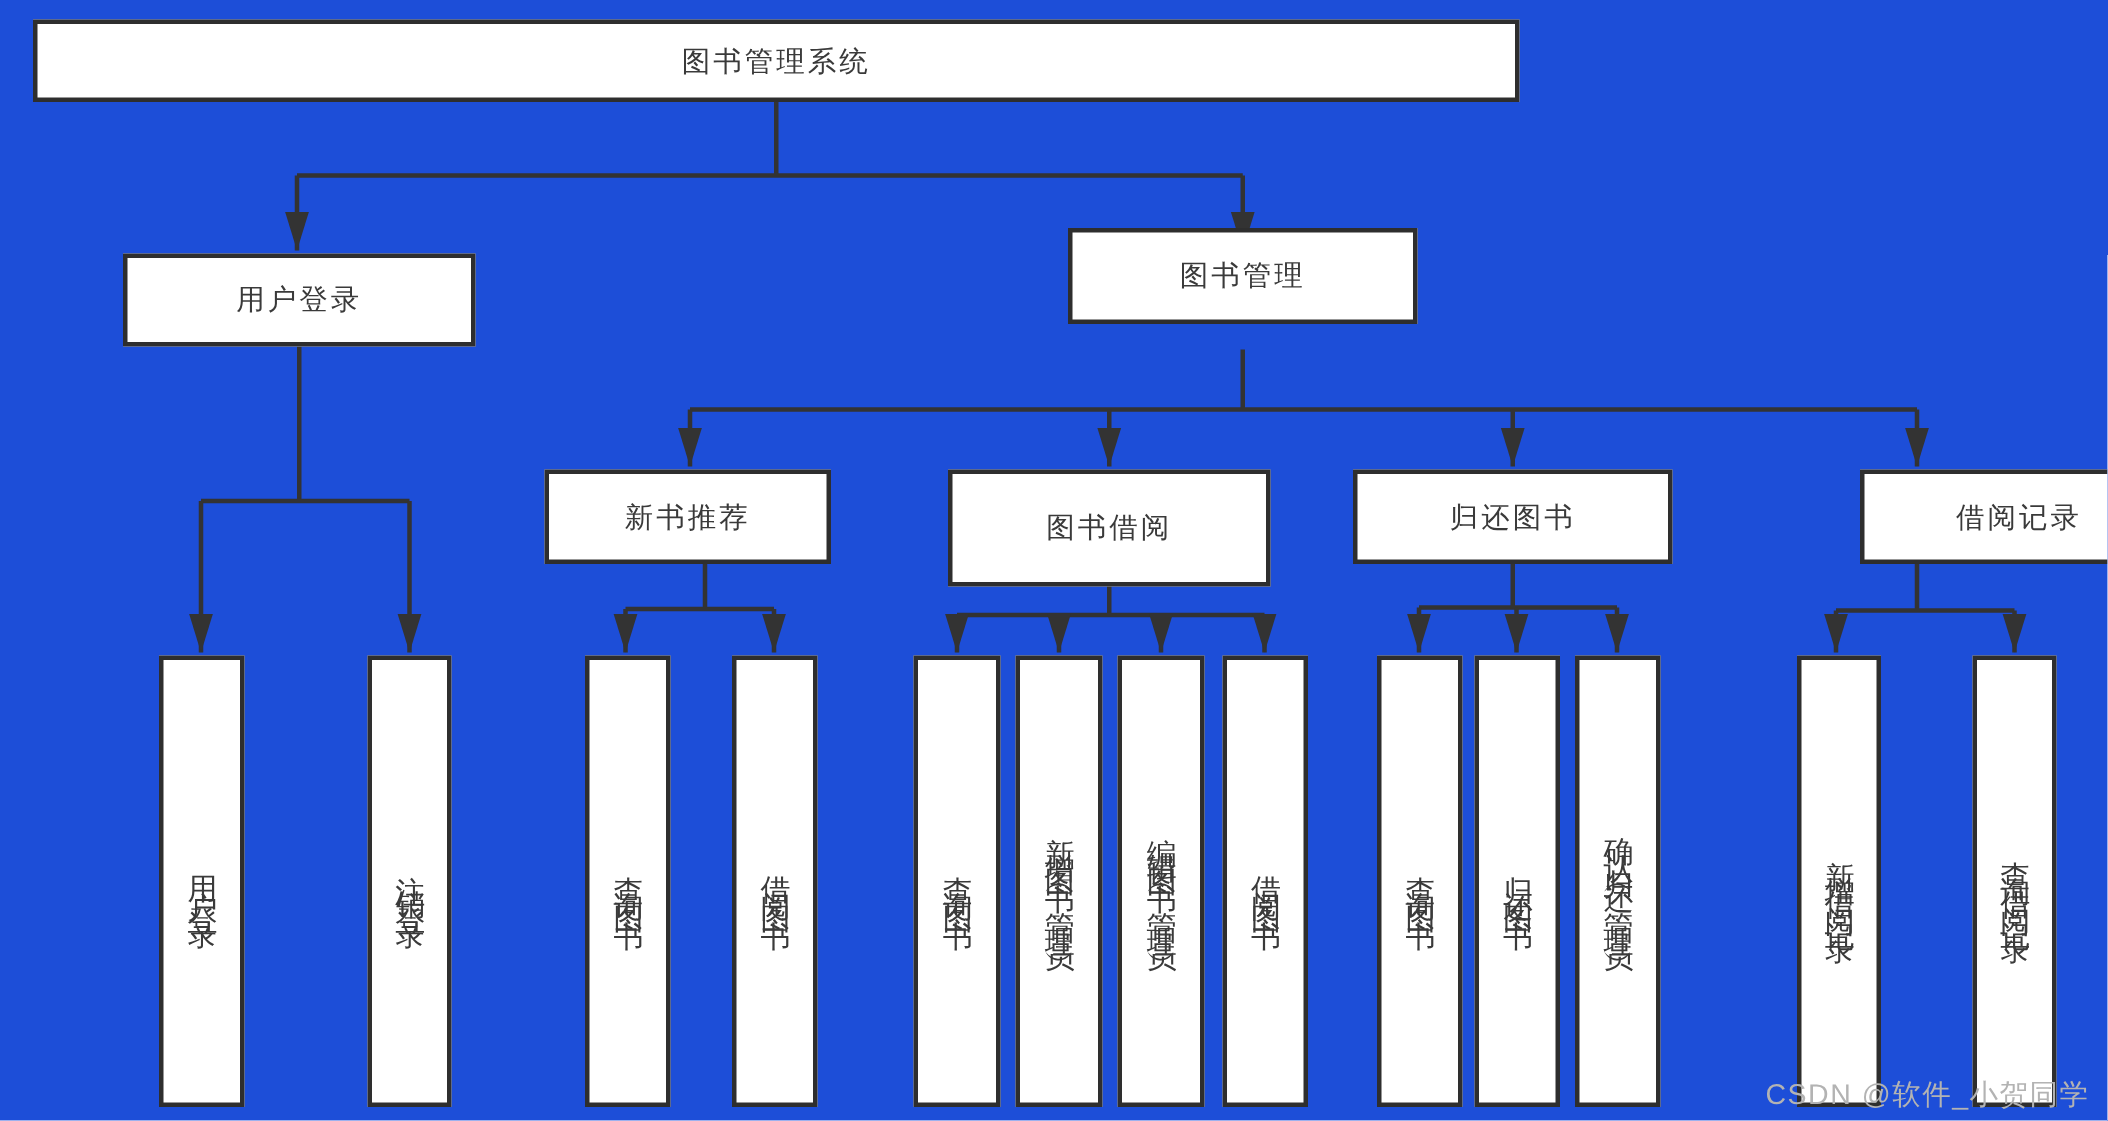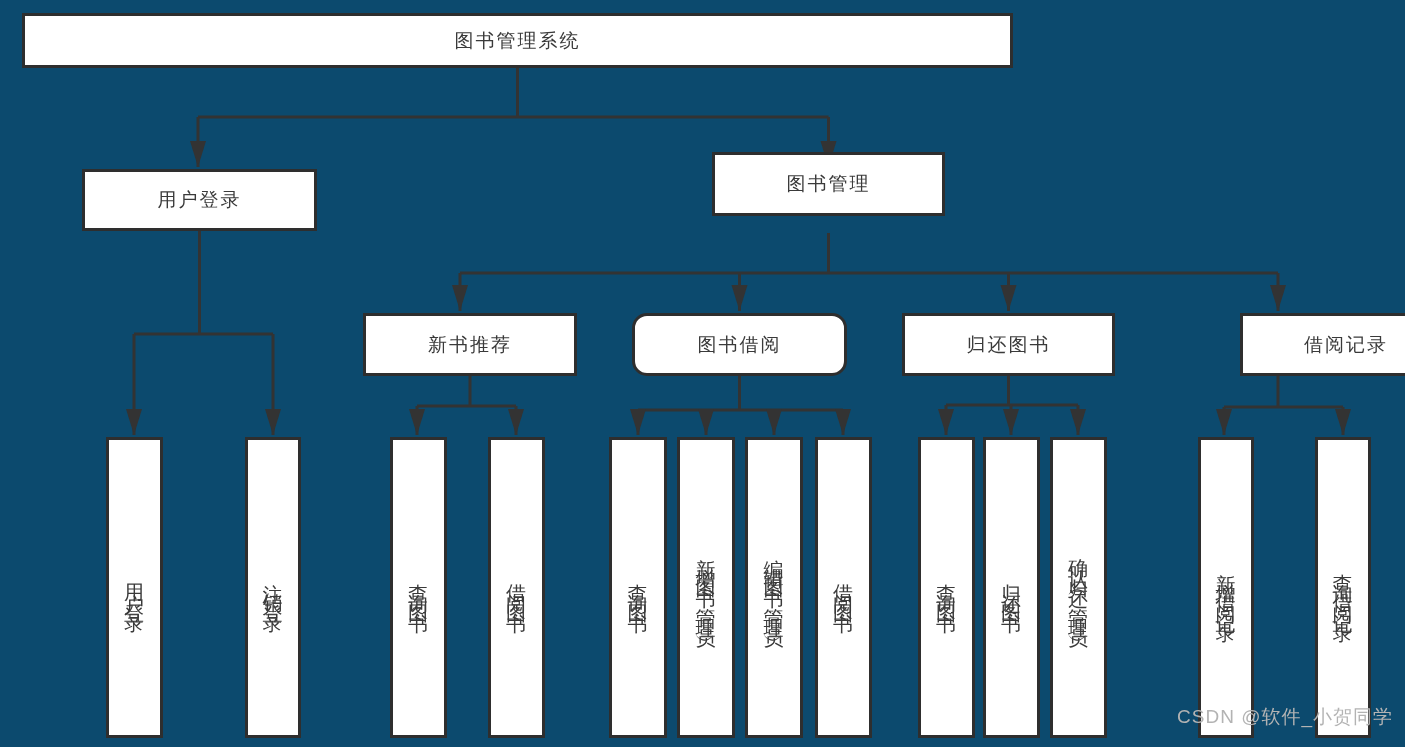--- a/index.html
+++ b/index.html
@@ -1,34 +1,34 @@
 <!DOCTYPE html>
 <html><head>
 <meta charset="utf-8">
 <style>
   html,body { margin:0; padding:0; background:#ffffff; }
   body { font-family:"Liberation Sans","DejaVu Sans",sans-serif; }
   .canvas {
-    position:relative; width:1405px; height:747px; background:#0c4a6e;
+    position:relative; width:1405px; height:747px; background:#1d4ed8;
     overflow:hidden;
   }
   .wires { position:absolute; left:0; top:0; width:1405px; height:747px; }
   .node {
     position:absolute; box-sizing:border-box; background:#ffffff;
     border:3px solid #2e2e2e; color:#3a3a3a;
     display:flex; align-items:center; justify-content:center;
     text-align:center;
   }
   .h { font-size:19px; letter-spacing:2px; white-space:nowrap; }
   .v {
     writing-mode:vertical-rl; text-orientation:upright;
     font-size:20px; letter-spacing:10px; line-height:1;
   }
   .watermark {
-    position:absolute; right:12px; bottom:17px;
+    position:absolute; right:12px; bottom:4px;
     font-size:19px; letter-spacing:1px; color:#b3b3b3;
     white-space:nowrap; pointer-events:none;
   }
 </style>
 </head>
 <body>
 
 <div class="canvas">
 
   <svg class="wires" viewBox="0 0 1405 747" xmlns="http://www.w3.org/2000/svg">
@@ -65,22 +65,22 @@
     <line x1="1078" y1="405" x2="1078" y2="435" stroke="#333333" stroke-width="3" marker-end="url(#ah)"></line>
     <line x1="1224" y1="407" x2="1224" y2="435" stroke="#333333" stroke-width="3" marker-end="url(#ah)"></line>
     <line x1="1343" y1="407" x2="1343" y2="435" stroke="#333333" stroke-width="3" marker-end="url(#ah)"></line>
   </svg>
 
   <div class="node h" style="left:22px;top:13px;width:991px;height:55px;">图书管理系统</div>
 
   <div class="node h" style="left:82px;top:169px;width:235px;height:62px;">用户登录</div>
   <div class="node h" style="left:712px;top:152px;width:233px;height:64px;">图书管理</div>
 
-  <div class="node h" style="left:363px;top:313px;width:214px;height:63px;">新书推荐</div>
-  <div class="node h" style="left:632px;top:313px;width:215px;height:63px;border-radius:15px;">图书借阅</div>
+  <div class="node h" style="left:363px;top:313px;width:191px;height:63px;">新书推荐</div>
+  <div class="node h" style="left:632px;top:313px;width:215px;height:78px;">图书借阅</div>
   <div class="node h" style="left:902px;top:313px;width:213px;height:63px;">归还图书</div>
   <div class="node h" style="left:1240px;top:313px;width:212px;height:63px;">借阅记录</div>
 
   <div class="node v" style="left:106px;top:437px;width:57px;height:301px;">用户登录</div>
   <div class="node v" style="left:245px;top:437px;width:56px;height:301px;">注销登录</div>
 
   <div class="node v" style="left:390px;top:437px;width:57px;height:301px;">查询图书</div>
   <div class="node v" style="left:488px;top:437px;width:57px;height:301px;">借阅图书</div>
 
   <div class="node v" style="left:609px;top:437px;width:58px;height:301px;">查询图书</div>

